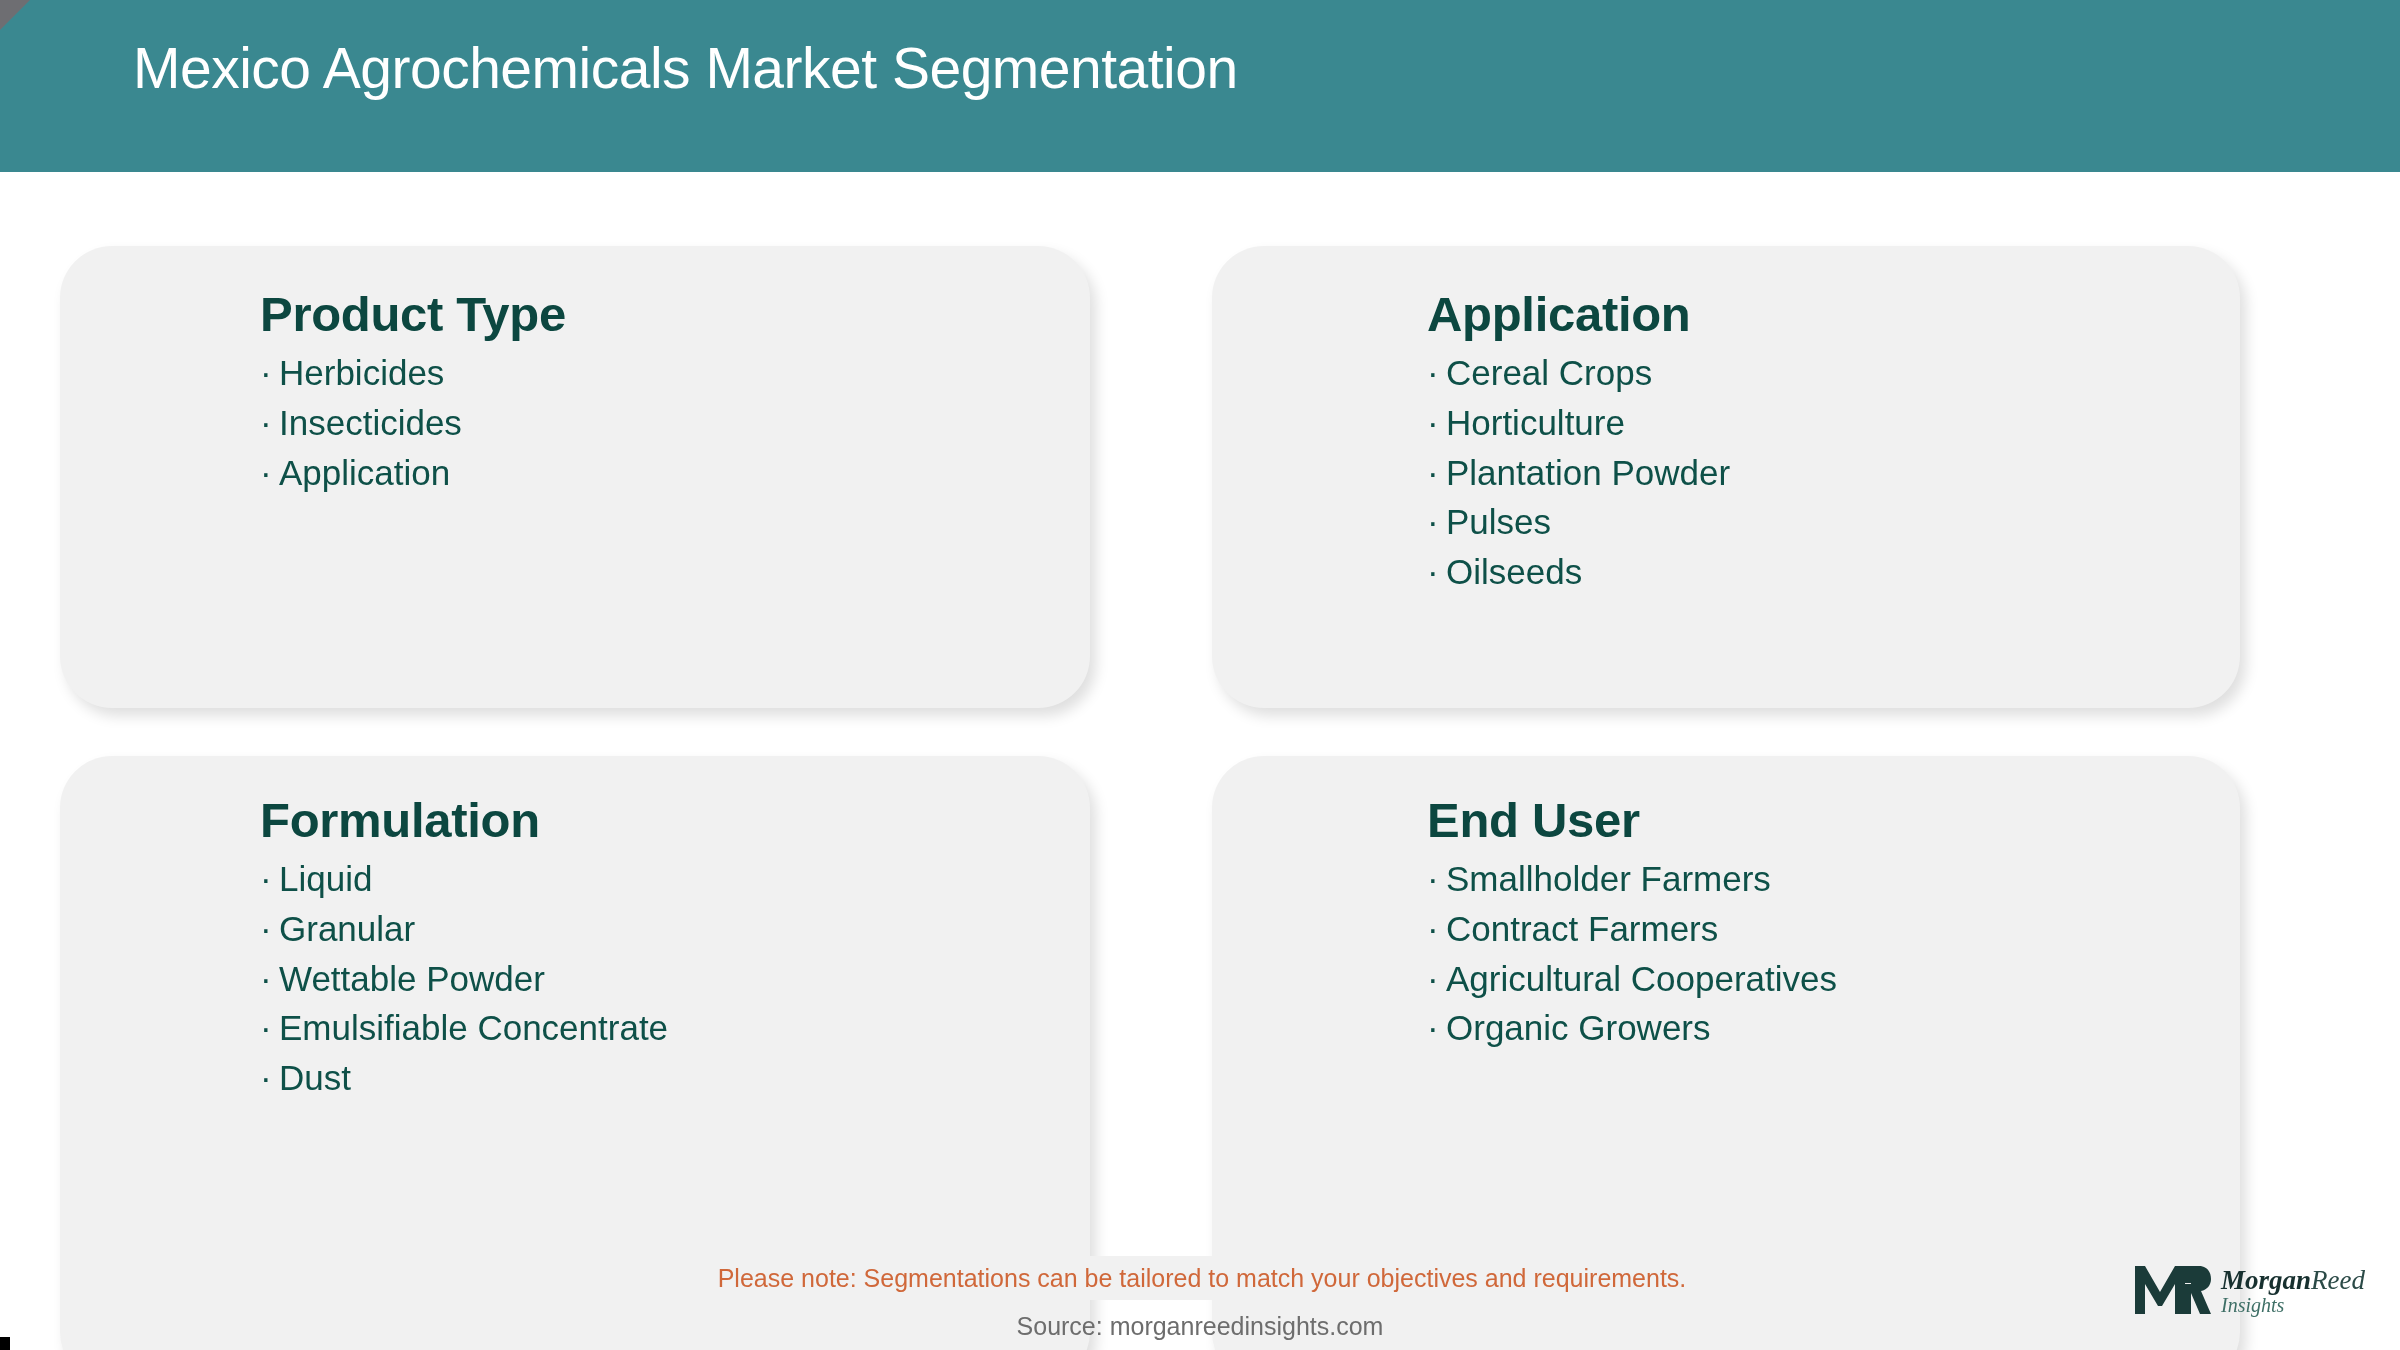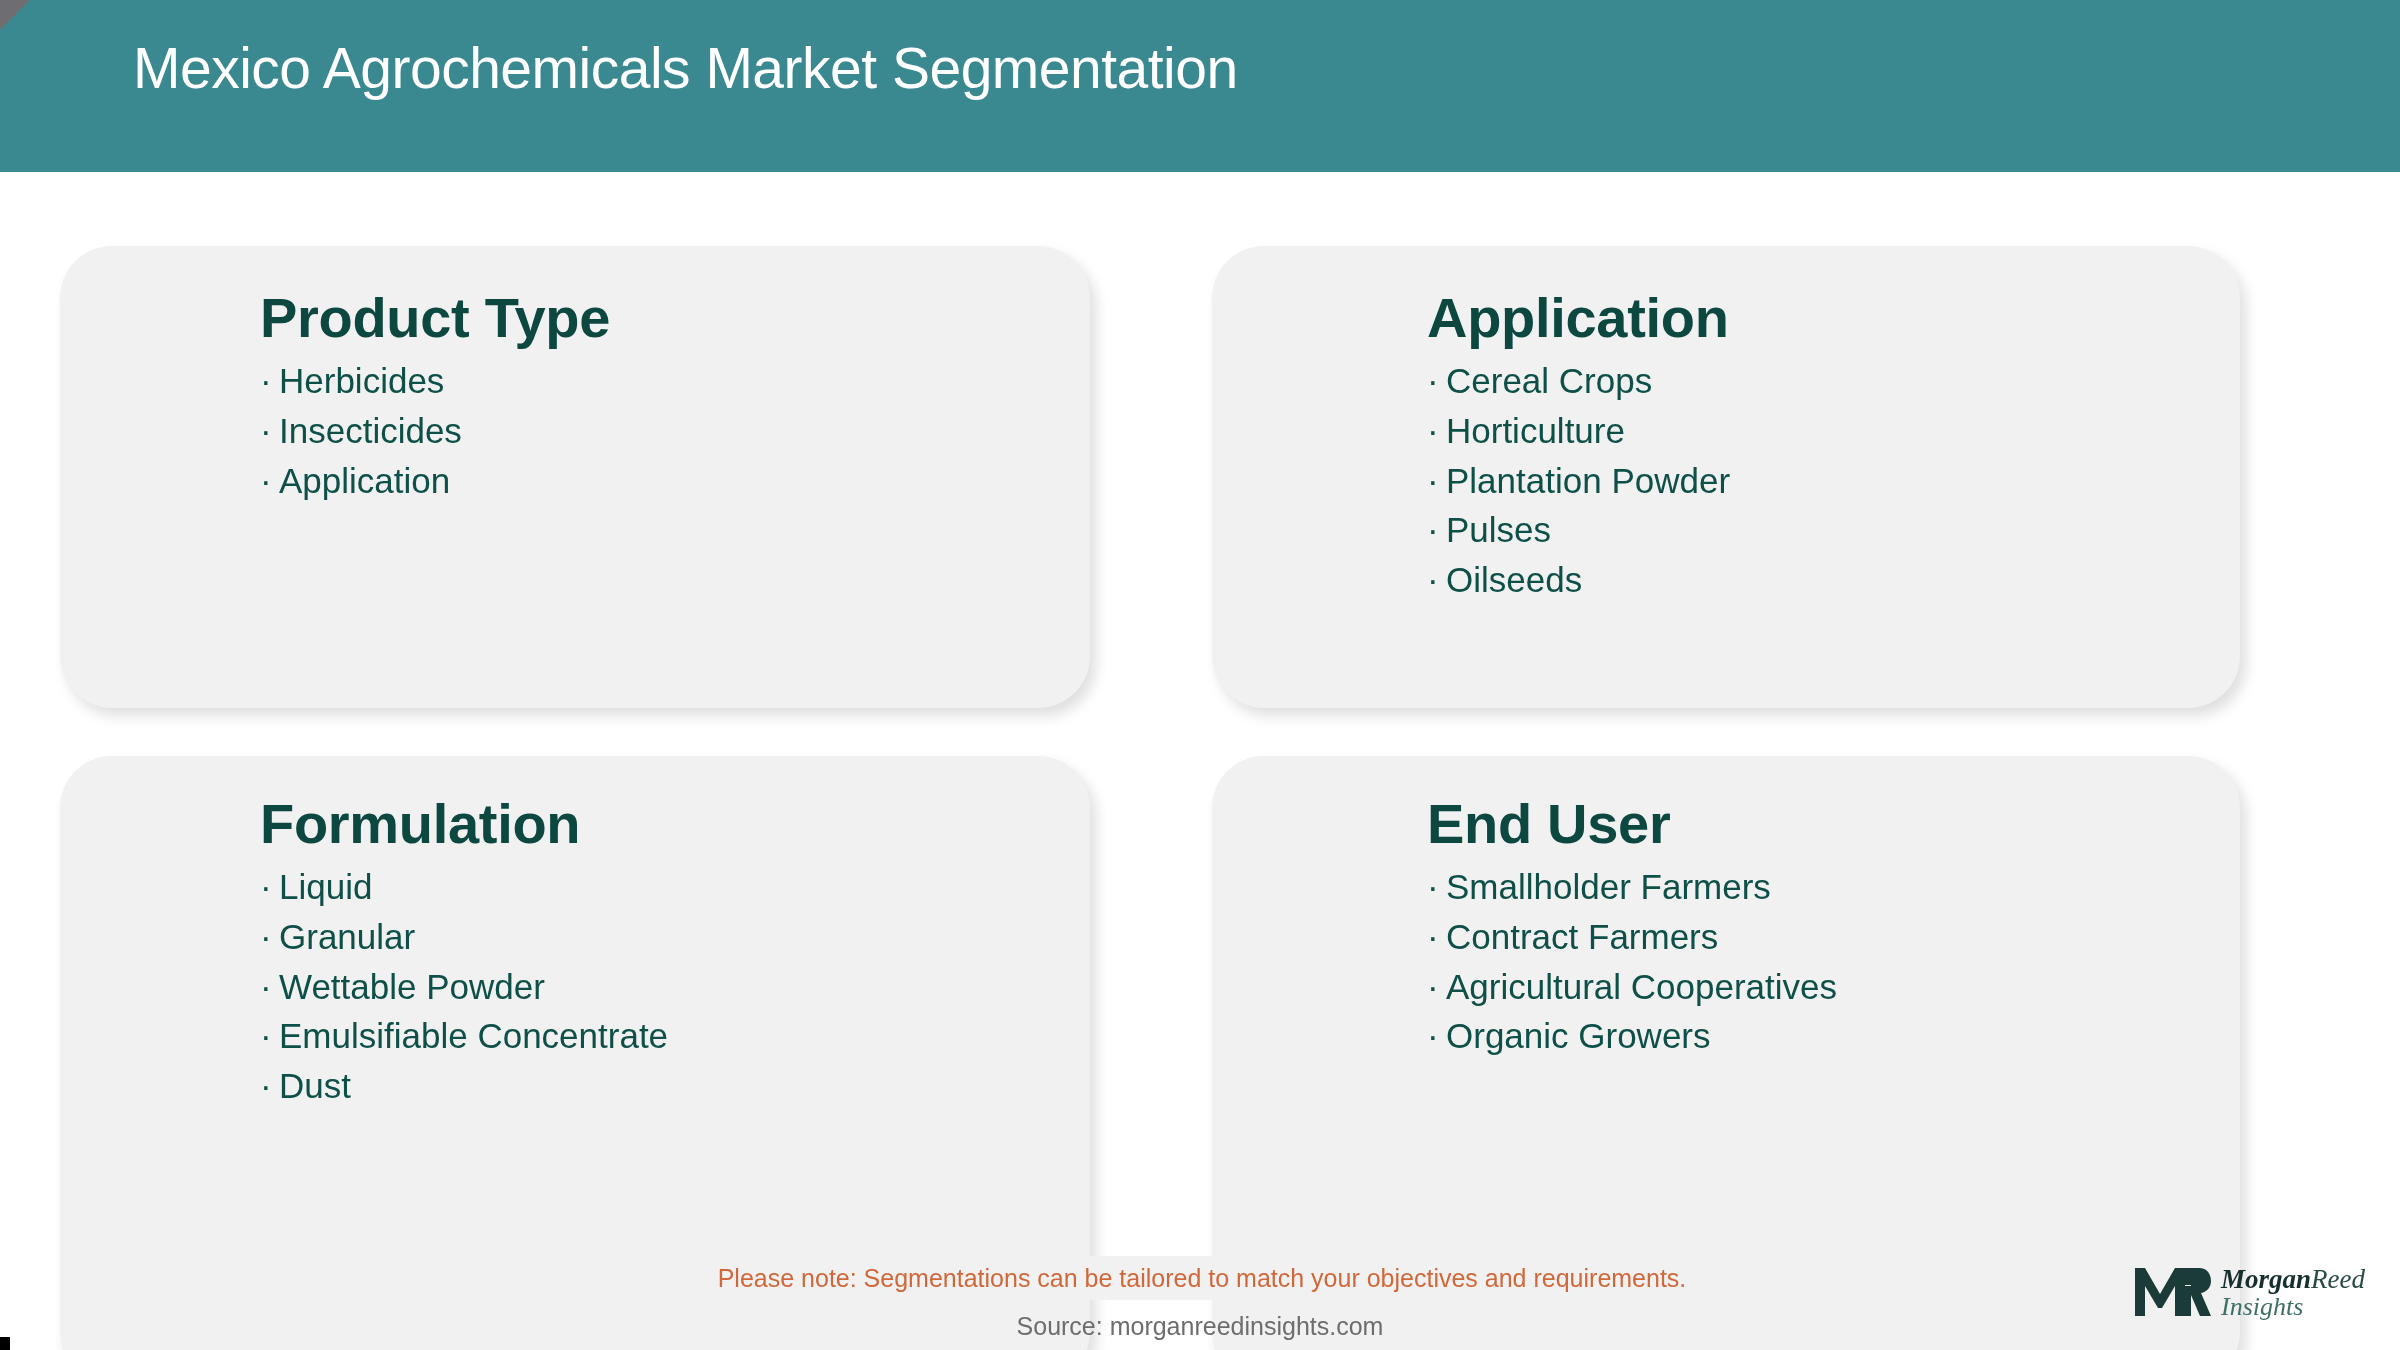--- a/index.html
+++ b/index.html
@@ -71,21 +71,21 @@
     left: 0;
     top: 0;
     width: 100%;
   }
   .card-0 .card-inner { padding: 40px 0 0 200px; }
   .card-1 .card-inner { padding: 40px 0 0 215px; }
   .card-2 .card-inner { padding: 36px 0 0 200px; }
   .card-3 .card-inner { padding: 36px 0 0 215px; }
 
   .card-title {
-    font-size: 56px;
+    font-size: 49px;
     font-weight: bold;
     color: #0c4740;
     letter-spacing: -0.3px;
     margin: 0 0 6px 0;
     line-height: 1.15;
   }
   .card-list {
     list-style: none;
     margin: 0;
     padding: 0;
@@ -156,21 +156,21 @@
     display: flex;
     flex-direction: column;
     line-height: 1.02;
     padding-top: 2px;
   }
   .logo-line1 { white-space: nowrap; font-family: "Liberation Serif", serif; font-size: 27px; }
   .logo-morgan { color: #17302f; font-weight: bold; }
   .logo-reed { color: #2b4a47; font-weight: normal; }
   .logo-line2 {
     font-family: "Liberation Serif", serif;
-    font-size: 26px;
+    font-size: 20px;
     color: #3e6f66;
     white-space: nowrap;
   }
 
   
   .bottom-tick {
     position: absolute;
     left: 0;
     top: 1337px;
     width: 10px;

